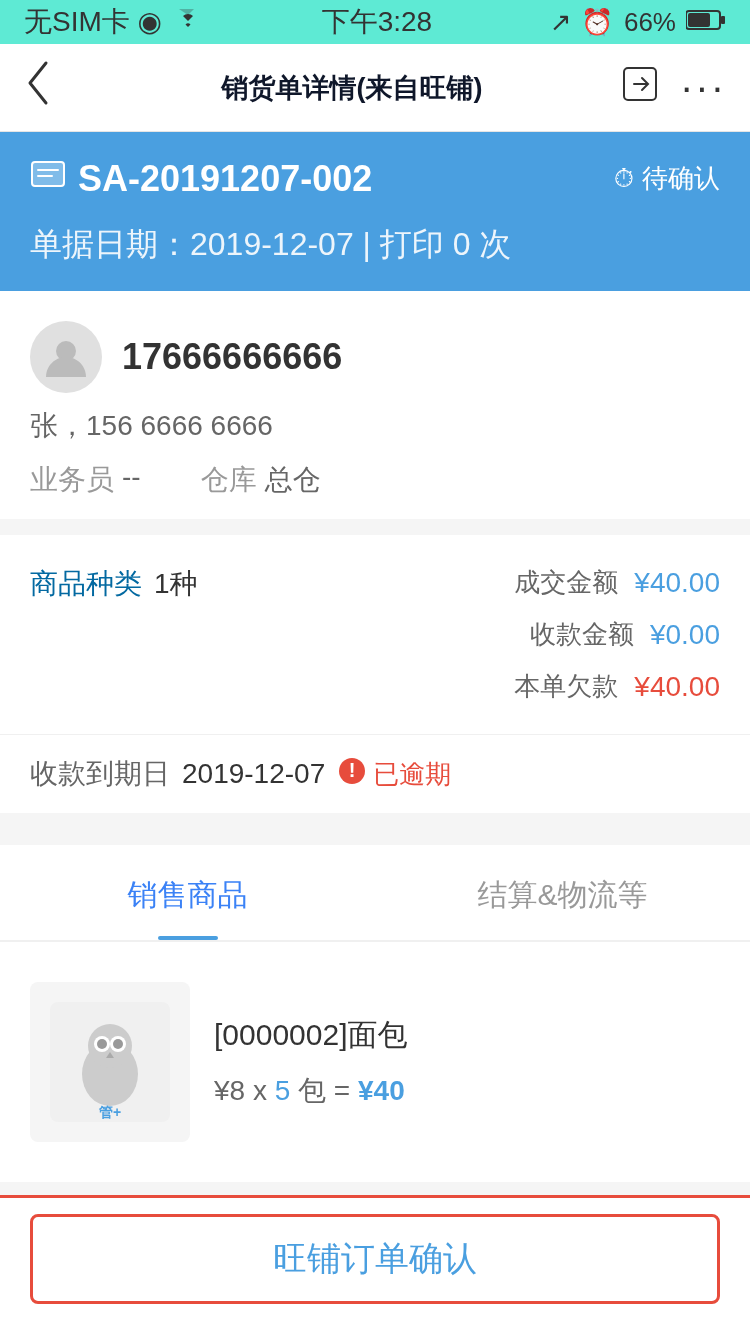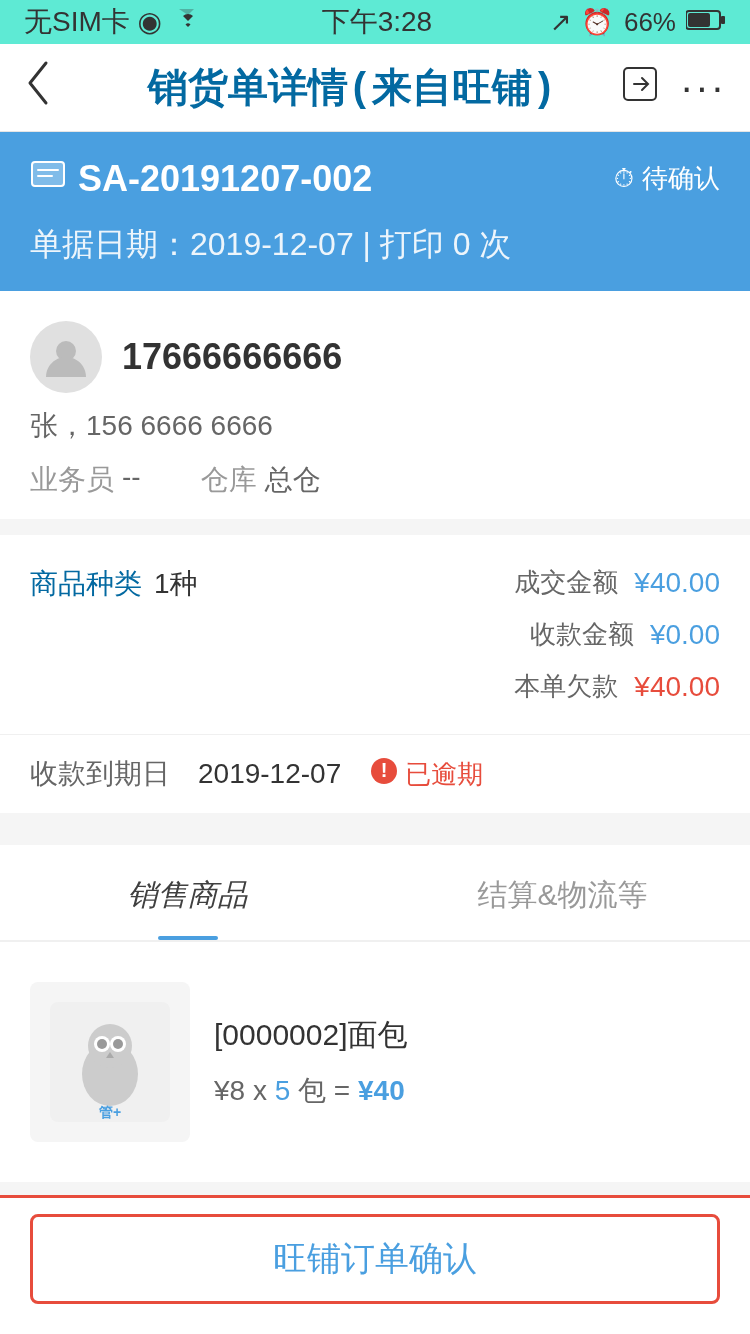--- a/index.html
+++ b/index.html
@@ -46,24 +46,23 @@
       height: 88px;
       border-bottom: 1px solid #e5e5e5;
     }
     .nav-back {
       font-size: 36px;
       color: #333;
       cursor: pointer;
       width: 60px;
     }
     .nav-title {
-      font-size: 40px;
+      font-size: 27px;
       font-weight: 600;
-      color: #0369a1;
-      font-family: Liberation Mono, monospace;
+      color: #0f172a;
     }
     .nav-actions {
       display: flex;
       align-items: center;
       gap: 20px;
     }
     .nav-icon {
       font-size: 32px;
       color: #333;
       cursor: pointer;
@@ -200,21 +199,21 @@
       color: #e74c3c;
       font-weight: 500;
     }
 
     
     .due-section {
       background: #fff;
       padding: 20px 30px;
       display: flex;
       align-items: center;
-      gap: 28px;
+      gap: 12px;
       border-top: 1px solid #f0f0f0;
     }
     .due-label {
       font-size: 28px;
       color: #666;
     }
     .due-date {
       font-size: 28px;
       color: #333;
     }
@@ -236,22 +235,21 @@
     .tab-item {
       flex: 1;
       text-align: center;
       padding: 30px 0 24px;
       font-size: 30px;
       cursor: pointer;
       position: relative;
       color: #999;
     }
     .tab-item.active {
-      color: #404040;
-      font-style: italic;
+      color: #3b82f6;
     }
     .tab-item.active::after {
       content: '';
       position: absolute;
       bottom: 0;
       left: 50%;
       transform: translateX(-50%);
       width: 60px;
       height: 4px;
       background: #4a9fe0;

